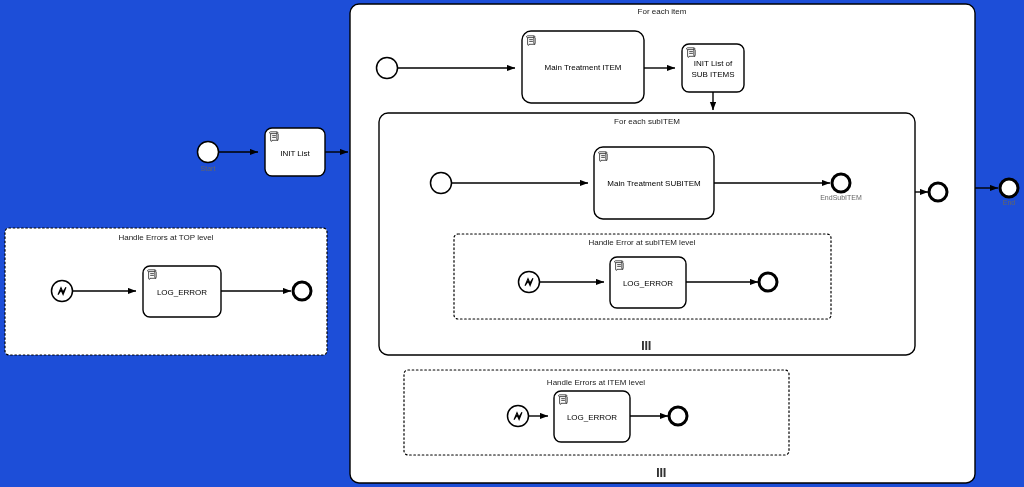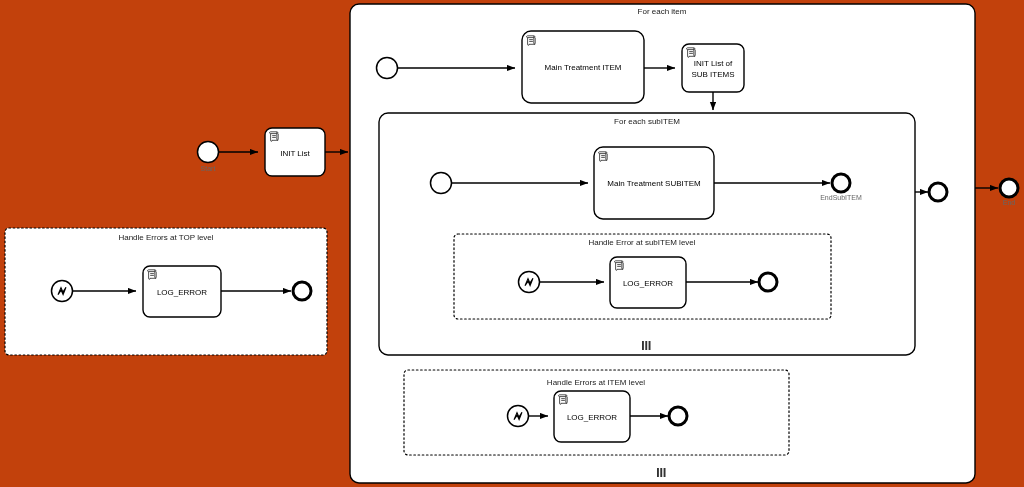--- a/index.html
+++ b/index.html
@@ -8,21 +8,21 @@
     padding: 0;
     background: #ffffff;
   }
   body {
     font-family: "Liberation Sans", sans-serif;
   }
   #canvas {
     position: relative;
     width: 1024px;
     height: 487px;
-    background: #c2410c;
+    background: #1d4ed8;
     overflow: hidden;
   }
   #canvas svg {
     position: absolute;
     top: 0;
     left: 0;
     width: 1024px;
     height: 487px;
   }
   .lbl {

